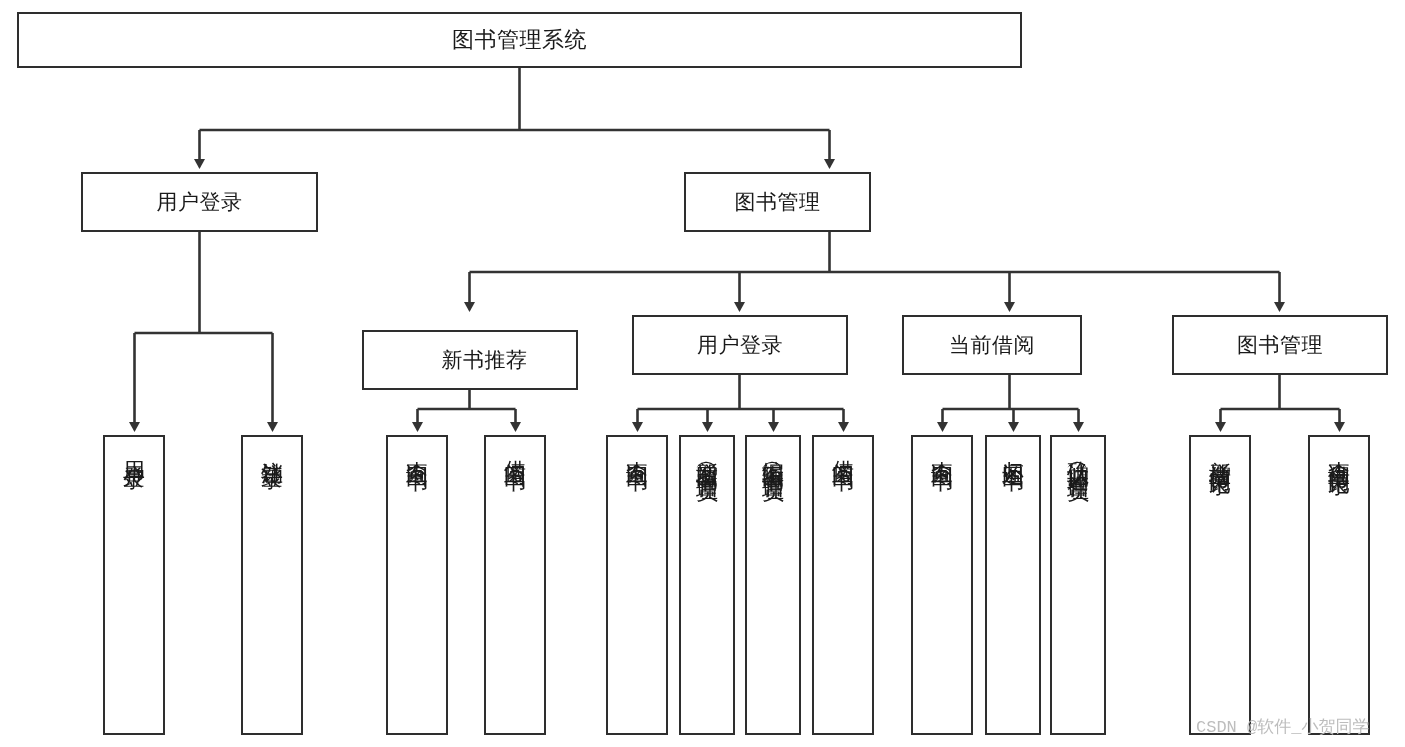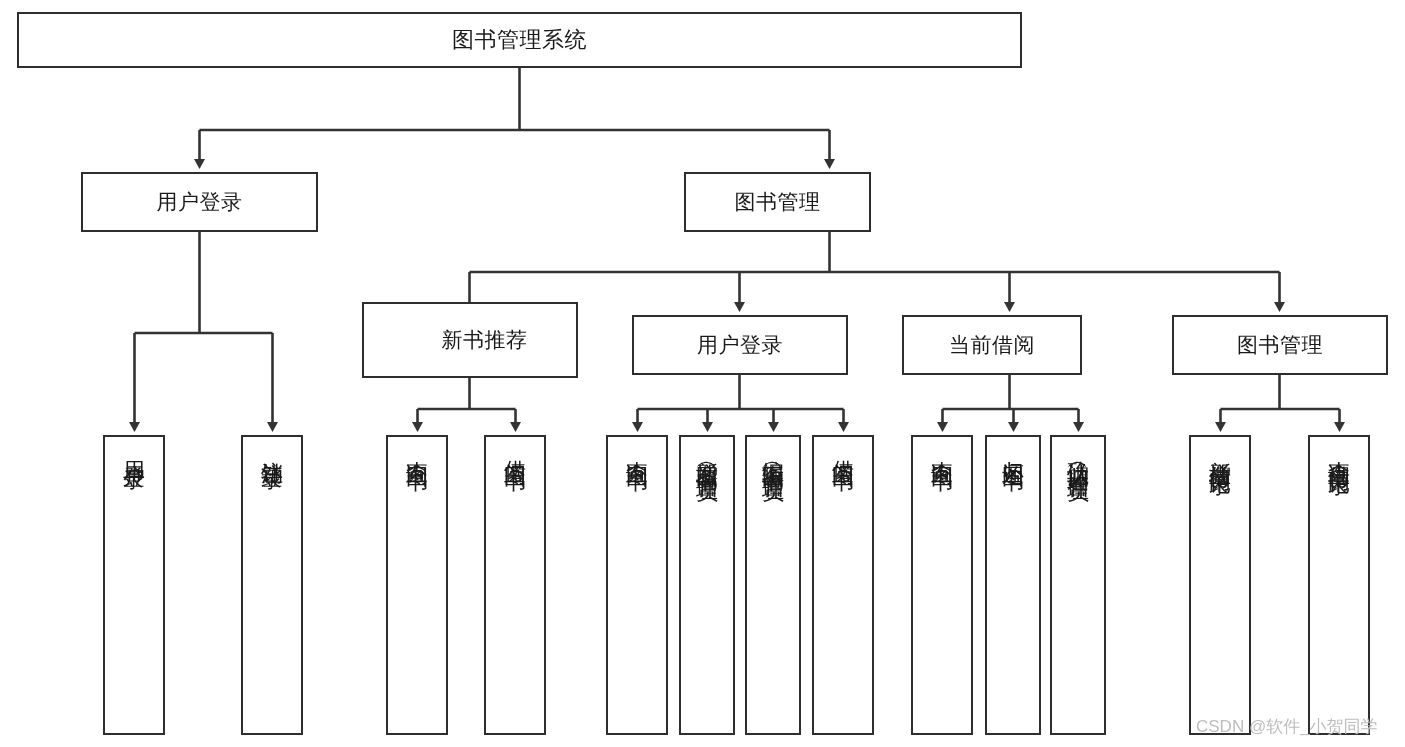--- a/index.html
+++ b/index.html
@@ -130,21 +130,21 @@
     <span class="label">图书管理系统</span>
   </div>
 
   <div class="node horiz lvl2" style="left:81px; top:172px; width:237px; height:60px;">
     <span class="label">用户登录</span>
   </div>
   <div class="node horiz lvl2" style="left:684px; top:172px; width:187px; height:60px;">
     <span class="label">图书管理</span>
   </div>
 
-  <div class="node horiz lvl3" style="left:362px; top:302px; width:216px; height:76px;padding-left:29px;">
+  <div class="node horiz lvl3" style="left:362px; top:330px; width:216px; height:60px;padding-left:29px;">
     <span class="label">新书推荐</span>
   </div>
   <div class="node horiz lvl3" style="left:632px; top:315px; width:216px; height:60px;">
     <span class="label">用户登录</span>
   </div>
   <div class="node horiz lvl3" style="left:902px; top:315px; width:180px; height:60px;">
     <span class="label">当前借阅</span>
   </div>
   <div class="node horiz lvl3" style="left:1172px; top:315px; width:216px; height:60px;">
     <span class="label">图书管理</span>
@@ -187,15 +187,15 @@
     <span class="label">确认归还（管理员）</span>
   </div>
 
   <div class="node vert" style="left:1189px; top:435px; width:62px; height:300px;">
     <span class="label">新增借阅记录</span>
   </div>
   <div class="node vert" style="left:1308px; top:435px; width:62px; height:300px;">
     <span class="label">查询借阅记录</span>
   </div>
 
-  <div class="watermark" style="left:1196px; top:715px;">CSDN @软件_小贺同学</div>
+  <div class="watermark" style="left:1196px; top:715px;font-family:Liberation Mono, monospace;">CSDN @软件_小贺同学</div>
 
 </div>
 
 </body></html>

